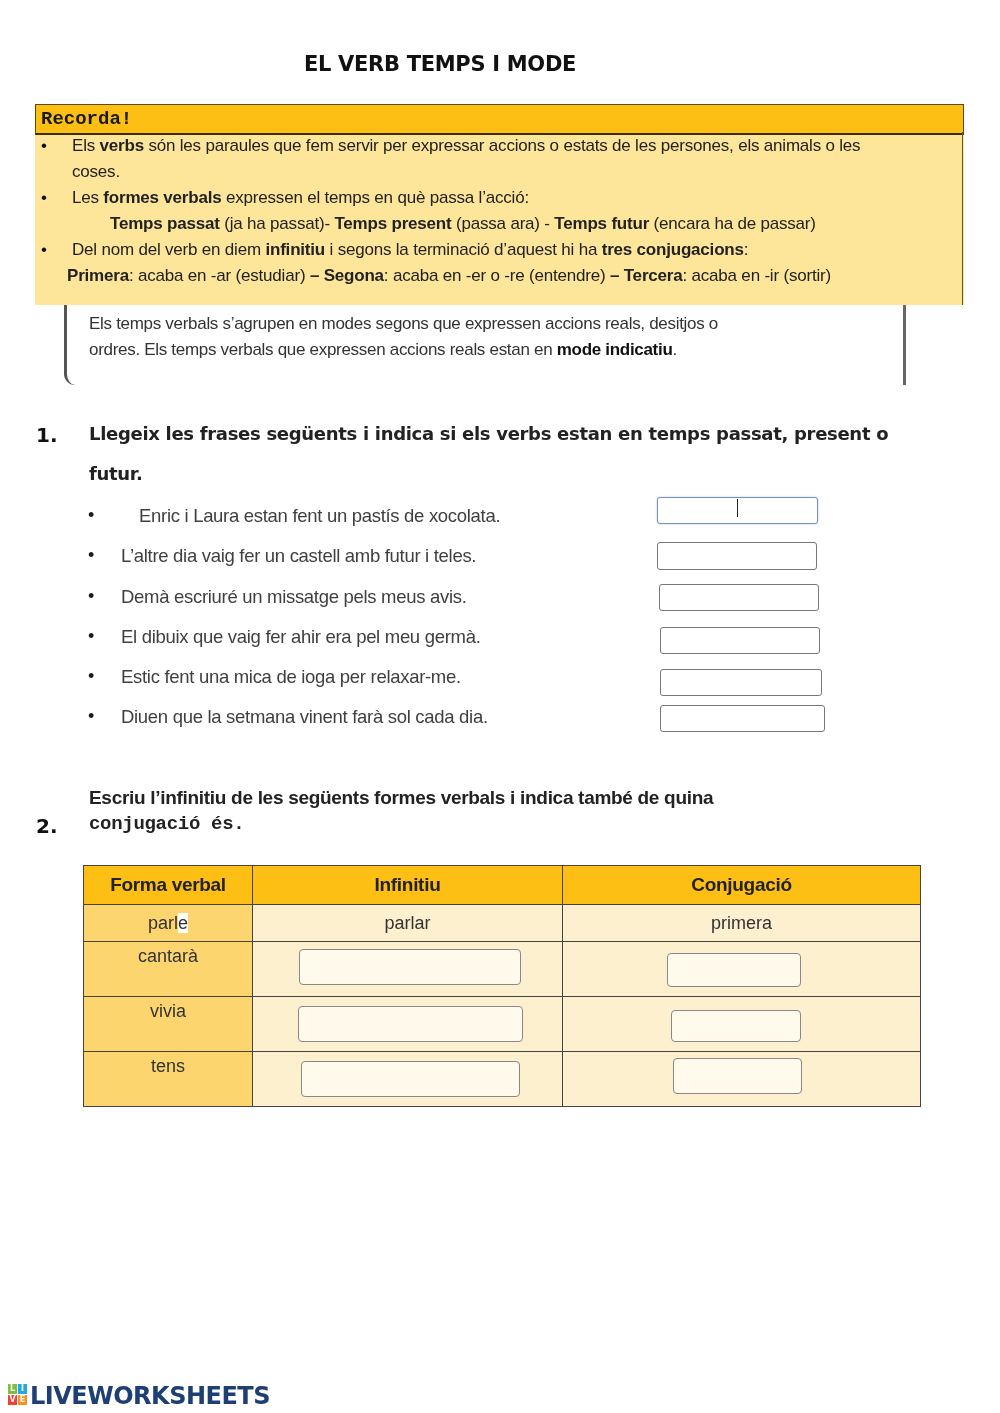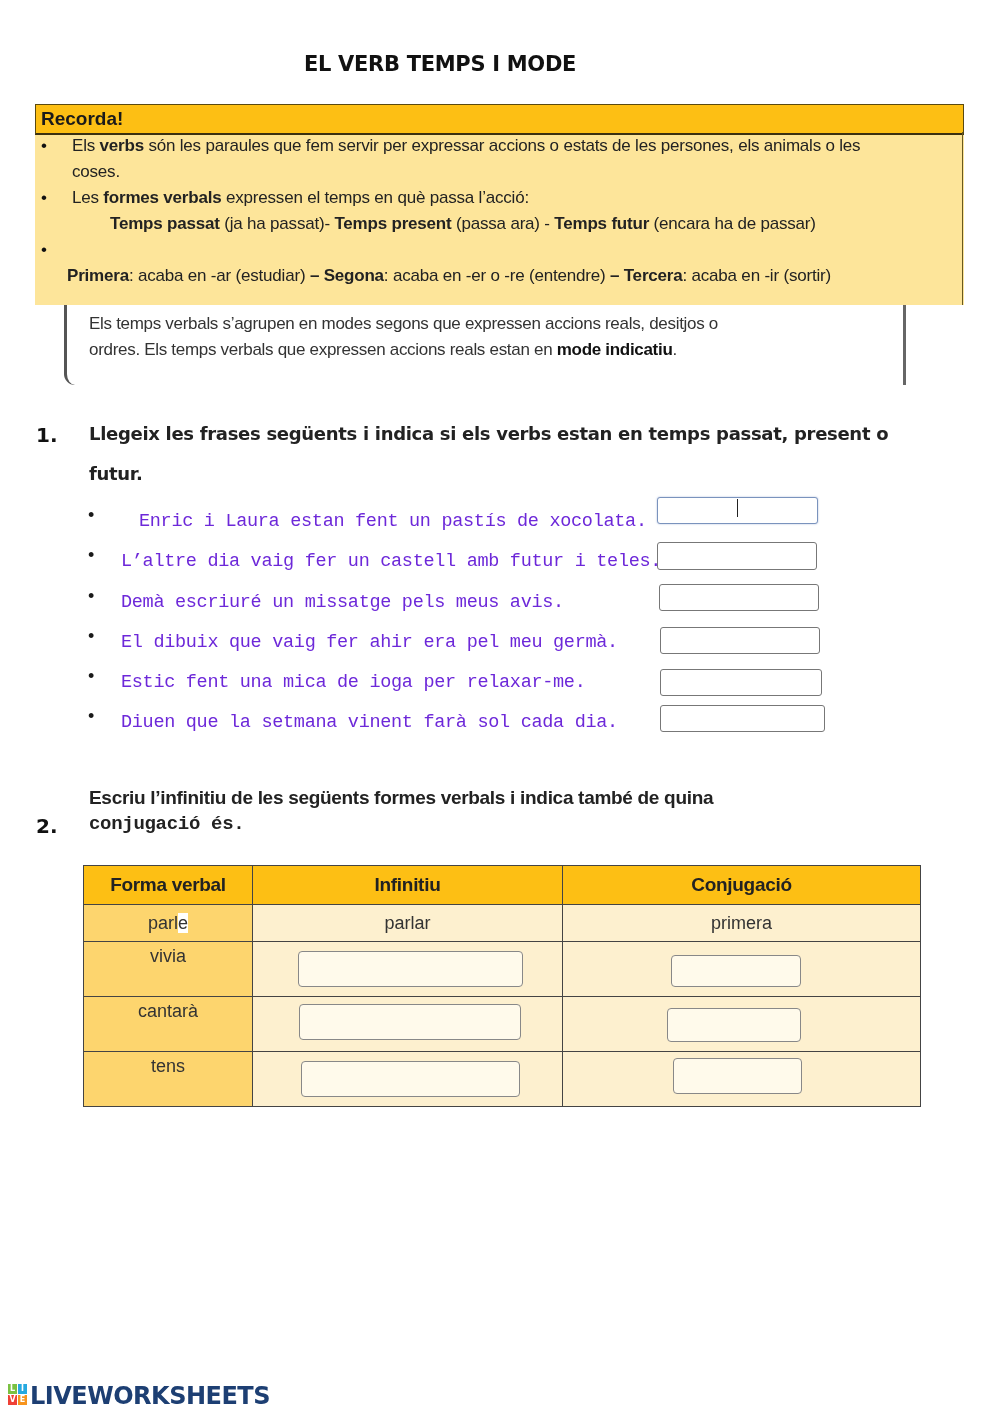--- a/index.html
+++ b/index.html
@@ -7,37 +7,37 @@
          font-family: "Liberation Sans", sans-serif; color: #1a1a1a; }
   .abs { position: absolute; }
 
   .title { top: 52px; left: 0; width: 880px; text-align: center;
            font-family: "DejaVu Sans", sans-serif; font-weight: bold; font-size: 21px; color: #111; letter-spacing: -0.3px; }
 
   
   .recorda { top: 104px; left: 35px; width: 929px; height: 201px; background: #fde59a; }
   .recorda-head { top: 104px; left: 35px; width: 927px; height: 28px; background: #fdbf14;
                   border: 1px solid #5a4a10; border-bottom: 2px solid #3a3010; }
-  .recorda-head span { position: absolute; left: 5px; top: 3px; font-family: Liberation Sans, sans-serif;
+  .recorda-head span { position: absolute; left: 5px; top: 3px; font-family: Liberation Mono, monospace;
                   font-weight: bold; font-size: 19px; color: #1a1a1a; }
   .recorda-right { top: 132px; left: 962px; width: 1px; height: 173px; background: #6a5a20; }
   .r-line { position: absolute; font-family: "Liberation Sans", sans-serif; font-size: 17px; color: #222; white-space: nowrap; letter-spacing: -0.2px; }
   .r-bullet { position: absolute; font-size: 17px; color: #111; }
 
   
   .bracket-left { top: 305px; left: 64px; width: 8px; height: 80px; border-left: 3px solid #555; border-bottom-left-radius: 12px; }
   .bracket-right { top: 305px; left: 903px; width: 3px; height: 80px; background: #666; }
   .modes-text { left: 89px; font-size: 17px; color: #333; letter-spacing: -0.3px; white-space: nowrap; }
 
   
   .ex-num { font-family: "DejaVu Sans", sans-serif; font-weight: bold; font-size: 20px; color: #111; }
   .ex-text { font-family: "DejaVu Sans", sans-serif; font-weight: bold; font-size: 18px; color: #222; white-space: nowrap; letter-spacing: -0.3px; }
   .sent-row { position: absolute; left: 88px; height: 28px; }
   .sent-bullet { position: absolute; left: 0; top: 2px; font-size: 18px; }
-  .sent-text { position: absolute; left: 33px; top: 8px; font-family: Liberation Mono, monospace; font-size: 18.5px; color: #6d28d9; white-space: nowrap; letter-spacing: -0.3px; }
+  .sent-text { position: absolute; left: 33px; top: 2px; font-family: Liberation Sans, sans-serif; font-size: 18.5px; color: #404040; white-space: nowrap; letter-spacing: -0.3px; }
   .answer-box { position: absolute; height: 24px; border: 1.5px solid #777; border-radius: 3px; background: #fff; box-sizing: border-box; }
   .answer-box.focused { border-color: #7a93bd; box-shadow: 0 0 2px #a8b8d8; }
   .caret { position: absolute; left: 79px; top: 1px; width: 1px; height: 18px; background: #222; }
 
   
   table.verbs { position: absolute; left: 83px; top: 865px; width: 838px; border-collapse: collapse; }
   table.verbs td, table.verbs th { border: 1.5px solid #444; padding: 0; text-align: center; vertical-align: top; }
   table.verbs th { background: #fdbf14; height: 38px; font-family: "Liberation Sans", sans-serif; font-weight: bold; font-size: 19px; color: #222; vertical-align: middle; letter-spacing: -0.3px; margin-left: 38px; }
   table.verbs td.fv { background: #fdd56e; width: 168px; font-size: 18px; color: #333; padding-top: 4px; margin-top: 28px; }
   table.verbs td.cell { background: #fdf0cf; position: relative; font-size: 18px; color: #333; margin-left: 44px; }
@@ -65,20 +65,23 @@
 
   <span class="r-bullet" style="left:6px;top:84px;">•</span>
   <div class="r-line" style="left:37px;top:84px;">
     <span>Les </span><b>formes verbals</b><span> expressen el temps en què passa l’acció:</span>
   </div>
   <div class="r-line" style="left:75px;top:110px;">
     <b>Temps passat</b><span> (ja ha passat)- </span><b>Temps present</b><span> (passa ara) - </span><b>Temps futur</b><span> (encara ha de passar)</span>
   </div>
 
   <span class="r-bullet" style="left:6px;top:136px;">•</span>
+  <div class="r-line" style="left:37px;top:136px;">
+    <span>Del nom del verb en diem </span><b>infinitiu</b><span> i segons la terminació d’aquest hi ha </span><b>tres conjugacions</b><span>:</span>
+  </div>
   <div class="r-line" style="left:32px;top:162px;">
     <b>Primera</b><span>: acaba en -ar (estudiar) </span><b>– Segona</b><span>: acaba en -er o -re (entendre) </span><b>– Tercera</b><span>: acaba en -ir (sortir)</span>
   </div>
 </div>
 <div class="abs recorda-head">
   <span>Recorda!</span>
 </div>
 <div class="abs recorda-right"></div>
 
 <div class="abs bracket-left"></div>
@@ -140,35 +143,35 @@
     <th style="width:168px;">Forma verbal</th>
     <th style="width:309px;">Infinitiu</th>
     <th>Conjugació</th>
   </tr>
   <tr class="row-ex">
     <td class="fv" style="padding-top:0;"><span>parl</span><span class="hl">e</span></td>
     <td class="cell">parlar</td>
     <td class="cell">primera</td>
   </tr>
   <tr class="row-in">
+    <td class="fv">cantarà</td>
+    <td class="cell">
+          <div class="tbl-input" style="left:46px;top:7px;width:222px;"></div>
+        </td>
+    <td class="cell">
+          <div class="tbl-input" style="left:104px;top:11px;width:134px;height:34px;"></div>
+        </td>
+  </tr>
+  <tr class="row-in">
     <td class="fv">vivia</td>
     <td class="cell">
           <div class="tbl-input" style="left:45px;top:9px;width:225px;"></div>
         </td>
     <td class="cell">
           <div class="tbl-input" style="left:108px;top:13px;width:130px;height:32px;"></div>
-        </td>
-  </tr>
-  <tr class="row-in">
-    <td class="fv">cantarà</td>
-    <td class="cell">
-          <div class="tbl-input" style="left:46px;top:7px;width:222px;"></div>
-        </td>
-    <td class="cell">
-          <div class="tbl-input" style="left:104px;top:11px;width:134px;height:34px;"></div>
         </td>
   </tr>
   <tr class="row-in">
     <td class="fv">tens</td>
     <td class="cell">
           <div class="tbl-input" style="left:48px;top:9px;width:219px;"></div>
         </td>
     <td class="cell">
           <div class="tbl-input" style="left:110px;top:6px;width:129px;"></div>
         </td>

